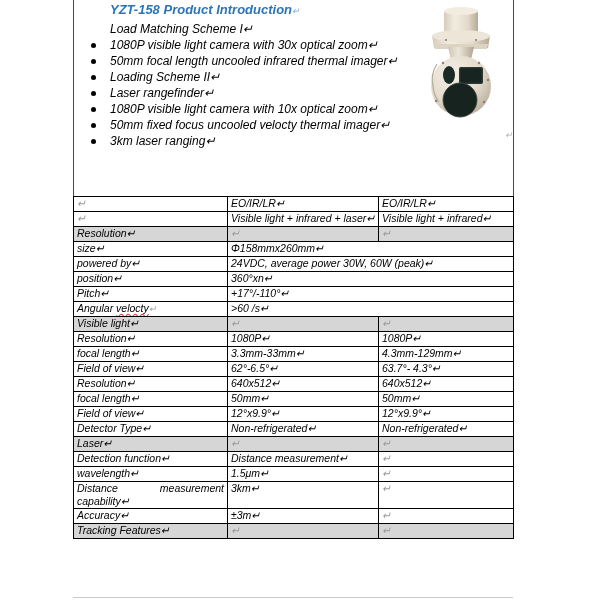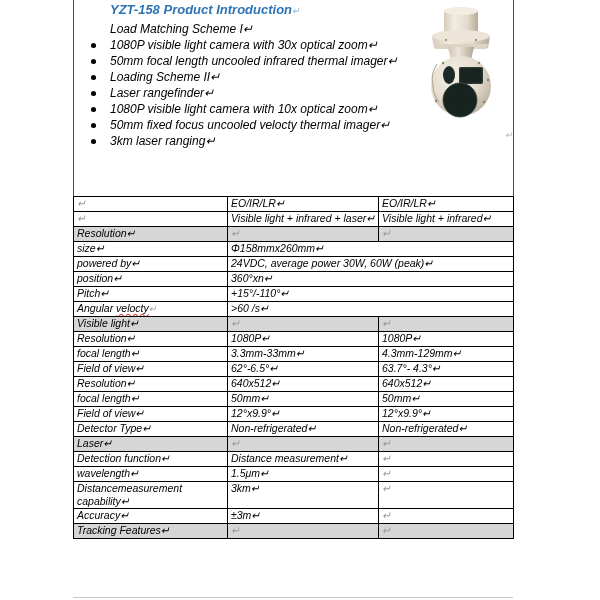--- a/index.html
+++ b/index.html
@@ -135,21 +135,23 @@
     background: #d6d6d6;
   }
   #spec-table td.empty { color: #9a9a9a; }
 
   
   td.justified {
     white-space: normal;
   }
   td.justified .jline {
     display: flex;
+    justify-content: space-between;
     width: 100%;
+    gap: 36px;
   }
 
   .sp-underline {
     text-decoration: underline;
     text-decoration-color: #e03b3b;
     text-decoration-style: wavy;
     text-decoration-skip-ink: none;
   }
 
   
@@ -286,21 +288,21 @@
         <td colspan="2">24VDC, average power 30W, 60W (peak)↵</td>
       </tr>
 
       <tr>
         <td>position↵</td>
         <td colspan="2">360°xn↵</td>
       </tr>
 
       <tr>
         <td>Pitch↵</td>
-        <td colspan="2">+15°/-110°↵</td>
+        <td colspan="2">+17°/-110°↵</td>
       </tr>
 
       <tr>
         <td>Angular <span class="sp-underline">velocty</span><span class="pilcrow">↵</span></td>
         <td colspan="2">&gt;60 /s↵</td>
       </tr>
 
 
       <tr class="section">
         <td>Visible light↵</td>

